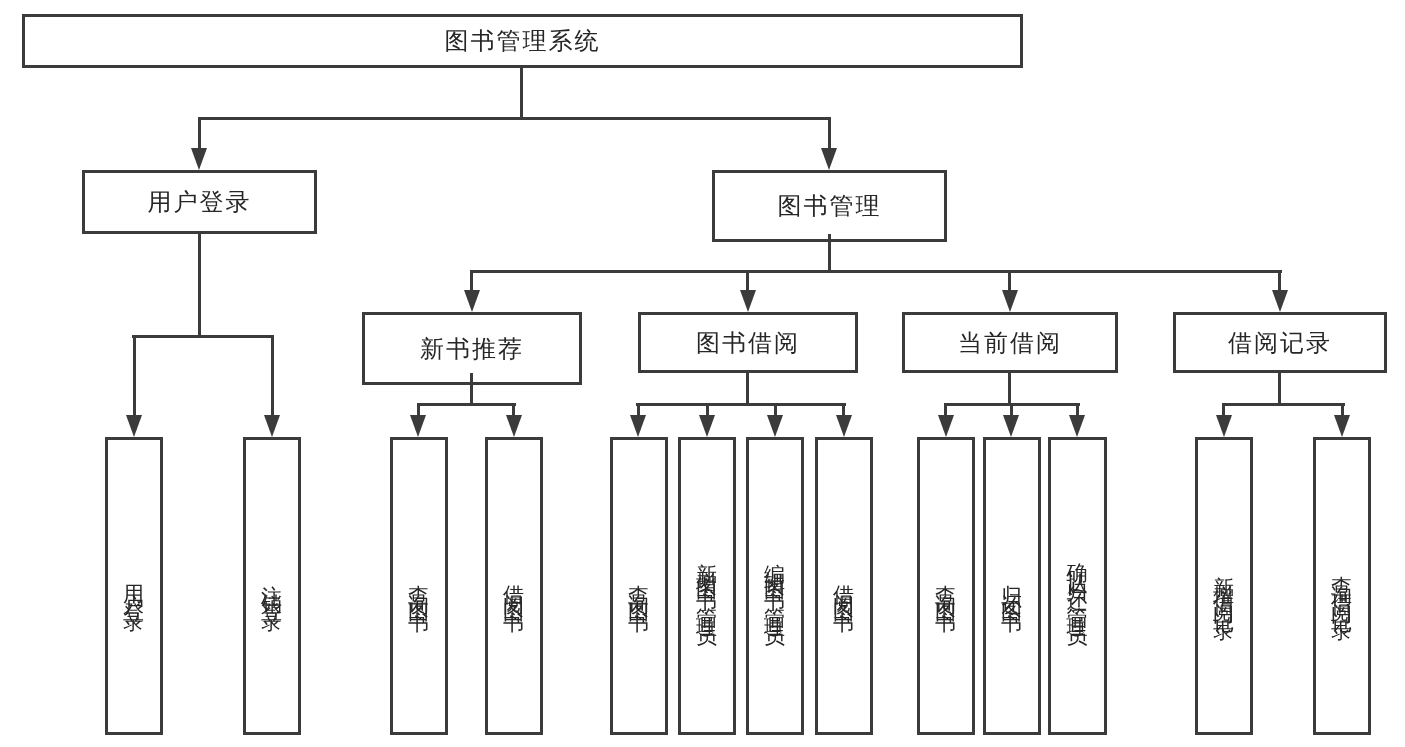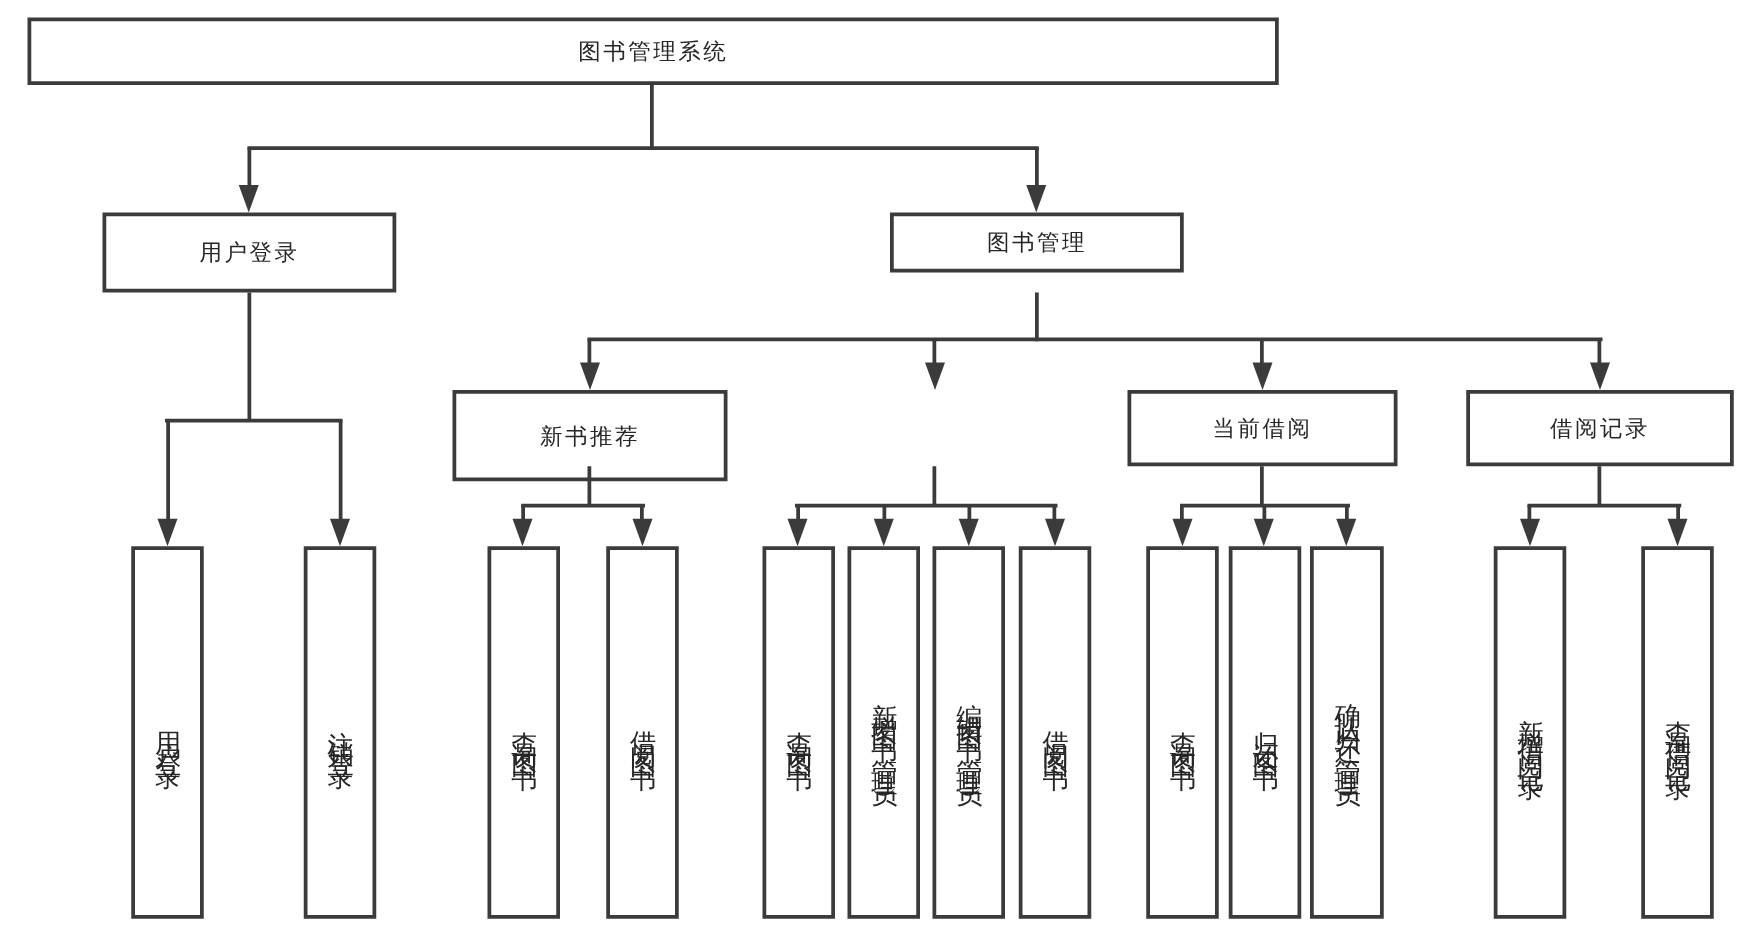--- a/index.html
+++ b/index.html
@@ -15,21 +15,21 @@
     position:relative;width:1405px;height:747px;background:var(--bg);
     font-family:"Liberation Sans","DejaVu Sans",sans-serif;
     overflow:hidden;
   }
   .box{
     position:absolute;box-sizing:border-box;background:var(--box-fill);
     border:3px solid var(--box-border);
     display:flex;align-items:center;justify-content:center;
     color:var(--text);
   }
-  .hlabel{font-size:18px;letter-spacing:2px;white-space:nowrap;}
+  .hlabel{font-size:24px;letter-spacing:2px;white-space:nowrap;}
   .leaf .vlabel{
     writing-mode:vertical-rl;text-orientation:mixed;
     font-size:21px;letter-spacing:9px;line-height:1;white-space:nowrap;
   }
   .vline{position:absolute;width:3px;background:var(--line);}
   .hline{position:absolute;height:3px;background:var(--line);}
   .arrow{
     position:absolute;width:0;height:0;
     border-left:8px solid transparent;border-right:8px solid transparent;
     border-top:22px solid var(--line);
@@ -51,21 +51,21 @@
   <div class="vline" style="left:520px;top:67px;height:53px;"></div>
   <div class="hline" style="left:198px;top:117px;width:633px;"></div>
   <div class="vline" style="left:198px;top:118px;height:34px;"></div>
   <div class="arrow" style="left:191px;top:148px;"></div>
   <div class="vline" style="left:828px;top:118px;height:34px;"></div>
   <div class="arrow" style="left:821px;top:148px;"></div>
 
   <div class="box" style="left:82px;top:170px;width:235px;height:64px;">
     <span class="hlabel">用户登录</span>
   </div>
-  <div class="box" style="left:712px;top:170px;width:235px;height:48px;">
+  <div class="box" style="left:712px;top:170px;width:235px;height:72px;">
     <span class="hlabel">图书管理</span>
   </div>
 
   <div class="vline" style="left:198px;top:234px;height:103px;"></div>
   <div class="hline" style="left:132px;top:335px;width:142px;"></div>
   <div class="vline" style="left:133px;top:336px;height:81px;"></div>
   <div class="arrow" style="left:126px;top:415px;"></div>
   <div class="vline" style="left:271px;top:336px;height:81px;"></div>
   <div class="arrow" style="left:264px;top:415px;"></div>
 
@@ -75,20 +75,23 @@
   <div class="arrow" style="left:464px;top:290px;"></div>
   <div class="vline" style="left:746px;top:271px;height:21px;"></div>
   <div class="arrow" style="left:740px;top:290px;"></div>
   <div class="vline" style="left:1008px;top:271px;height:21px;"></div>
   <div class="arrow" style="left:1002px;top:290px;"></div>
   <div class="vline" style="left:1278px;top:271px;height:21px;"></div>
   <div class="arrow" style="left:1272px;top:290px;"></div>
 
   <div class="box" style="left:362px;top:312px;width:220px;height:73px;">
     <span class="hlabel">新书推荐</span>
+  </div>
+  <div class="box" style="left:638px;top:312px;width:220px;height:61px;">
+    <span class="hlabel">图书借阅</span>
   </div>
   <div class="box" style="left:902px;top:312px;width:216px;height:61px;">
     <span class="hlabel">当前借阅</span>
   </div>
   <div class="box" style="left:1173px;top:312px;width:214px;height:61px;">
     <span class="hlabel">借阅记录</span>
   </div>
 
   <div class="vline" style="left:470px;top:373px;height:32px;"></div>
   <div class="hline" style="left:417px;top:403px;width:99px;"></div>

